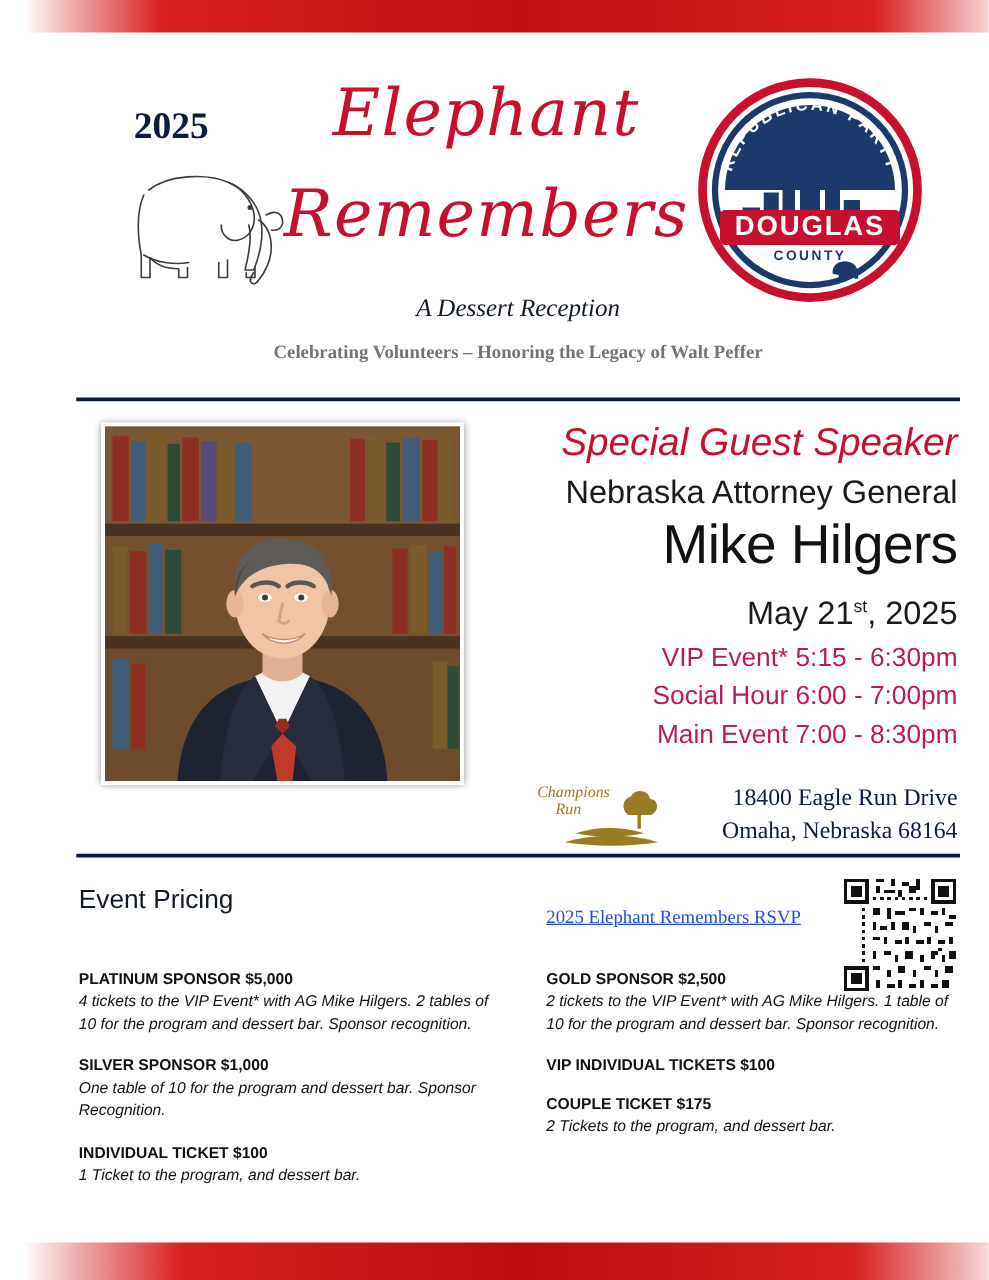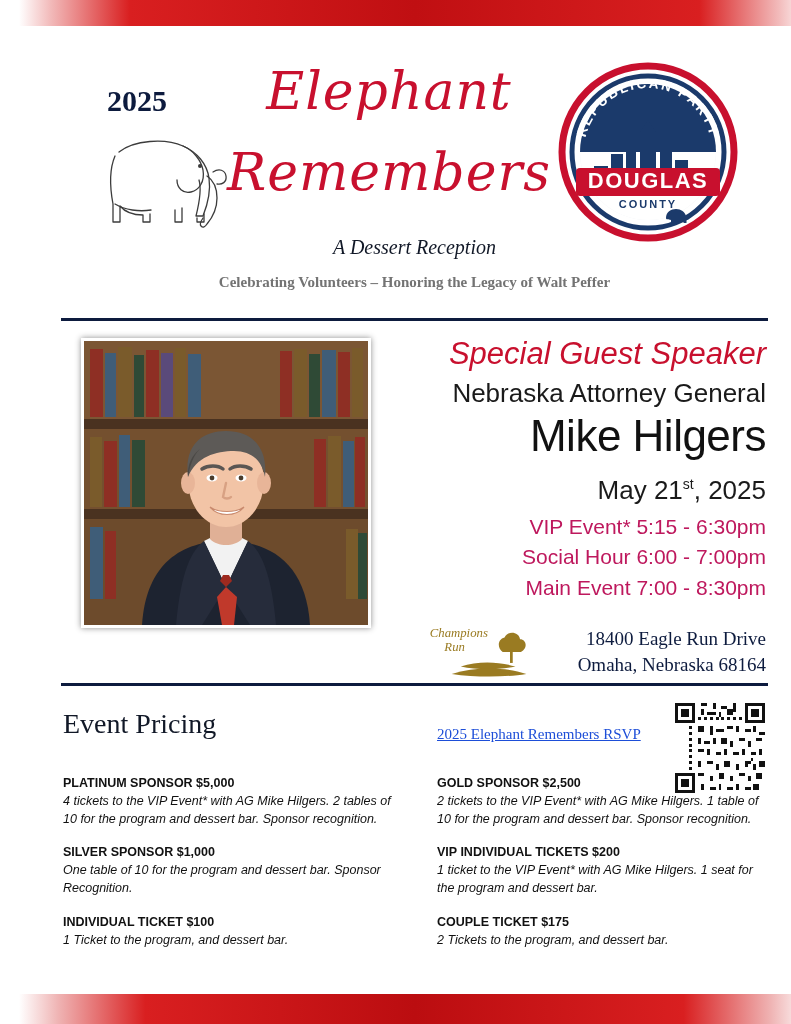--- a/index.html
+++ b/index.html
@@ -110,21 +110,21 @@
   .address {
     position: absolute; right: 44px; top: 300px; width: 300px;
     text-align: right; font-size: 19px; line-height: 1.35; color: #0d1b3e;
     font-family: "Liberation Serif", serif;
   }
 
   
   .pricing { position: absolute; top: 672px; left: 0; width: 791px; }
   .pricing-title {
     position: absolute; left: 44px; top: 10px;
-    font-size: 28px; color: #111827; font-family: Liberation Serif, serif;
+    font-size: 21px; color: #111827; font-family: Liberation Sans, sans-serif;
   }
   .rsvp-label {
     position: absolute; left: 418px; top: 28px;
     font-size: 15px; text-decoration: underline; color: #1d4ed8;
   }
   .qr { position: absolute; right: 42px; top: 2px; width: 96px; height: 96px; }
   .cols { position: absolute; top: 78px; left: 0; width: 791px; }
   .col { position: absolute; width: 330px; }
   .col.left { left: 44px; }
   .col.right { left: 418px; }
@@ -438,22 +438,21 @@
             <div class="tier-desc">1 Ticket to the program, and dessert bar.</div>
           </div>
         </div>
 
         <div class="col right">
           <div class="tier">
             <div class="tier-name">GOLD SPONSOR $2,500</div>
             <div class="tier-desc">2 tickets to the VIP Event* with AG Mike Hilgers. 1 table of 10 for the program and dessert bar. Sponsor recognition.</div>
           </div>
           <div class="tier">
-            <div class="tier-name">VIP INDIVIDUAL TICKETS $200</div>
-            <div class="tier-desc">1 ticket to the VIP Event* with AG Mike Hilgers. 1 seat for the program and dessert bar.</div>
+            <div class="tier-name">VIP INDIVIDUAL TICKETS $100</div>
           </div>
           <div class="tier">
             <div class="tier-name">COUPLE TICKET $175</div>
             <div class="tier-desc">2 Tickets to the program, and dessert bar.</div>
           </div>
         </div>
 
       </div>
     </div>
 

